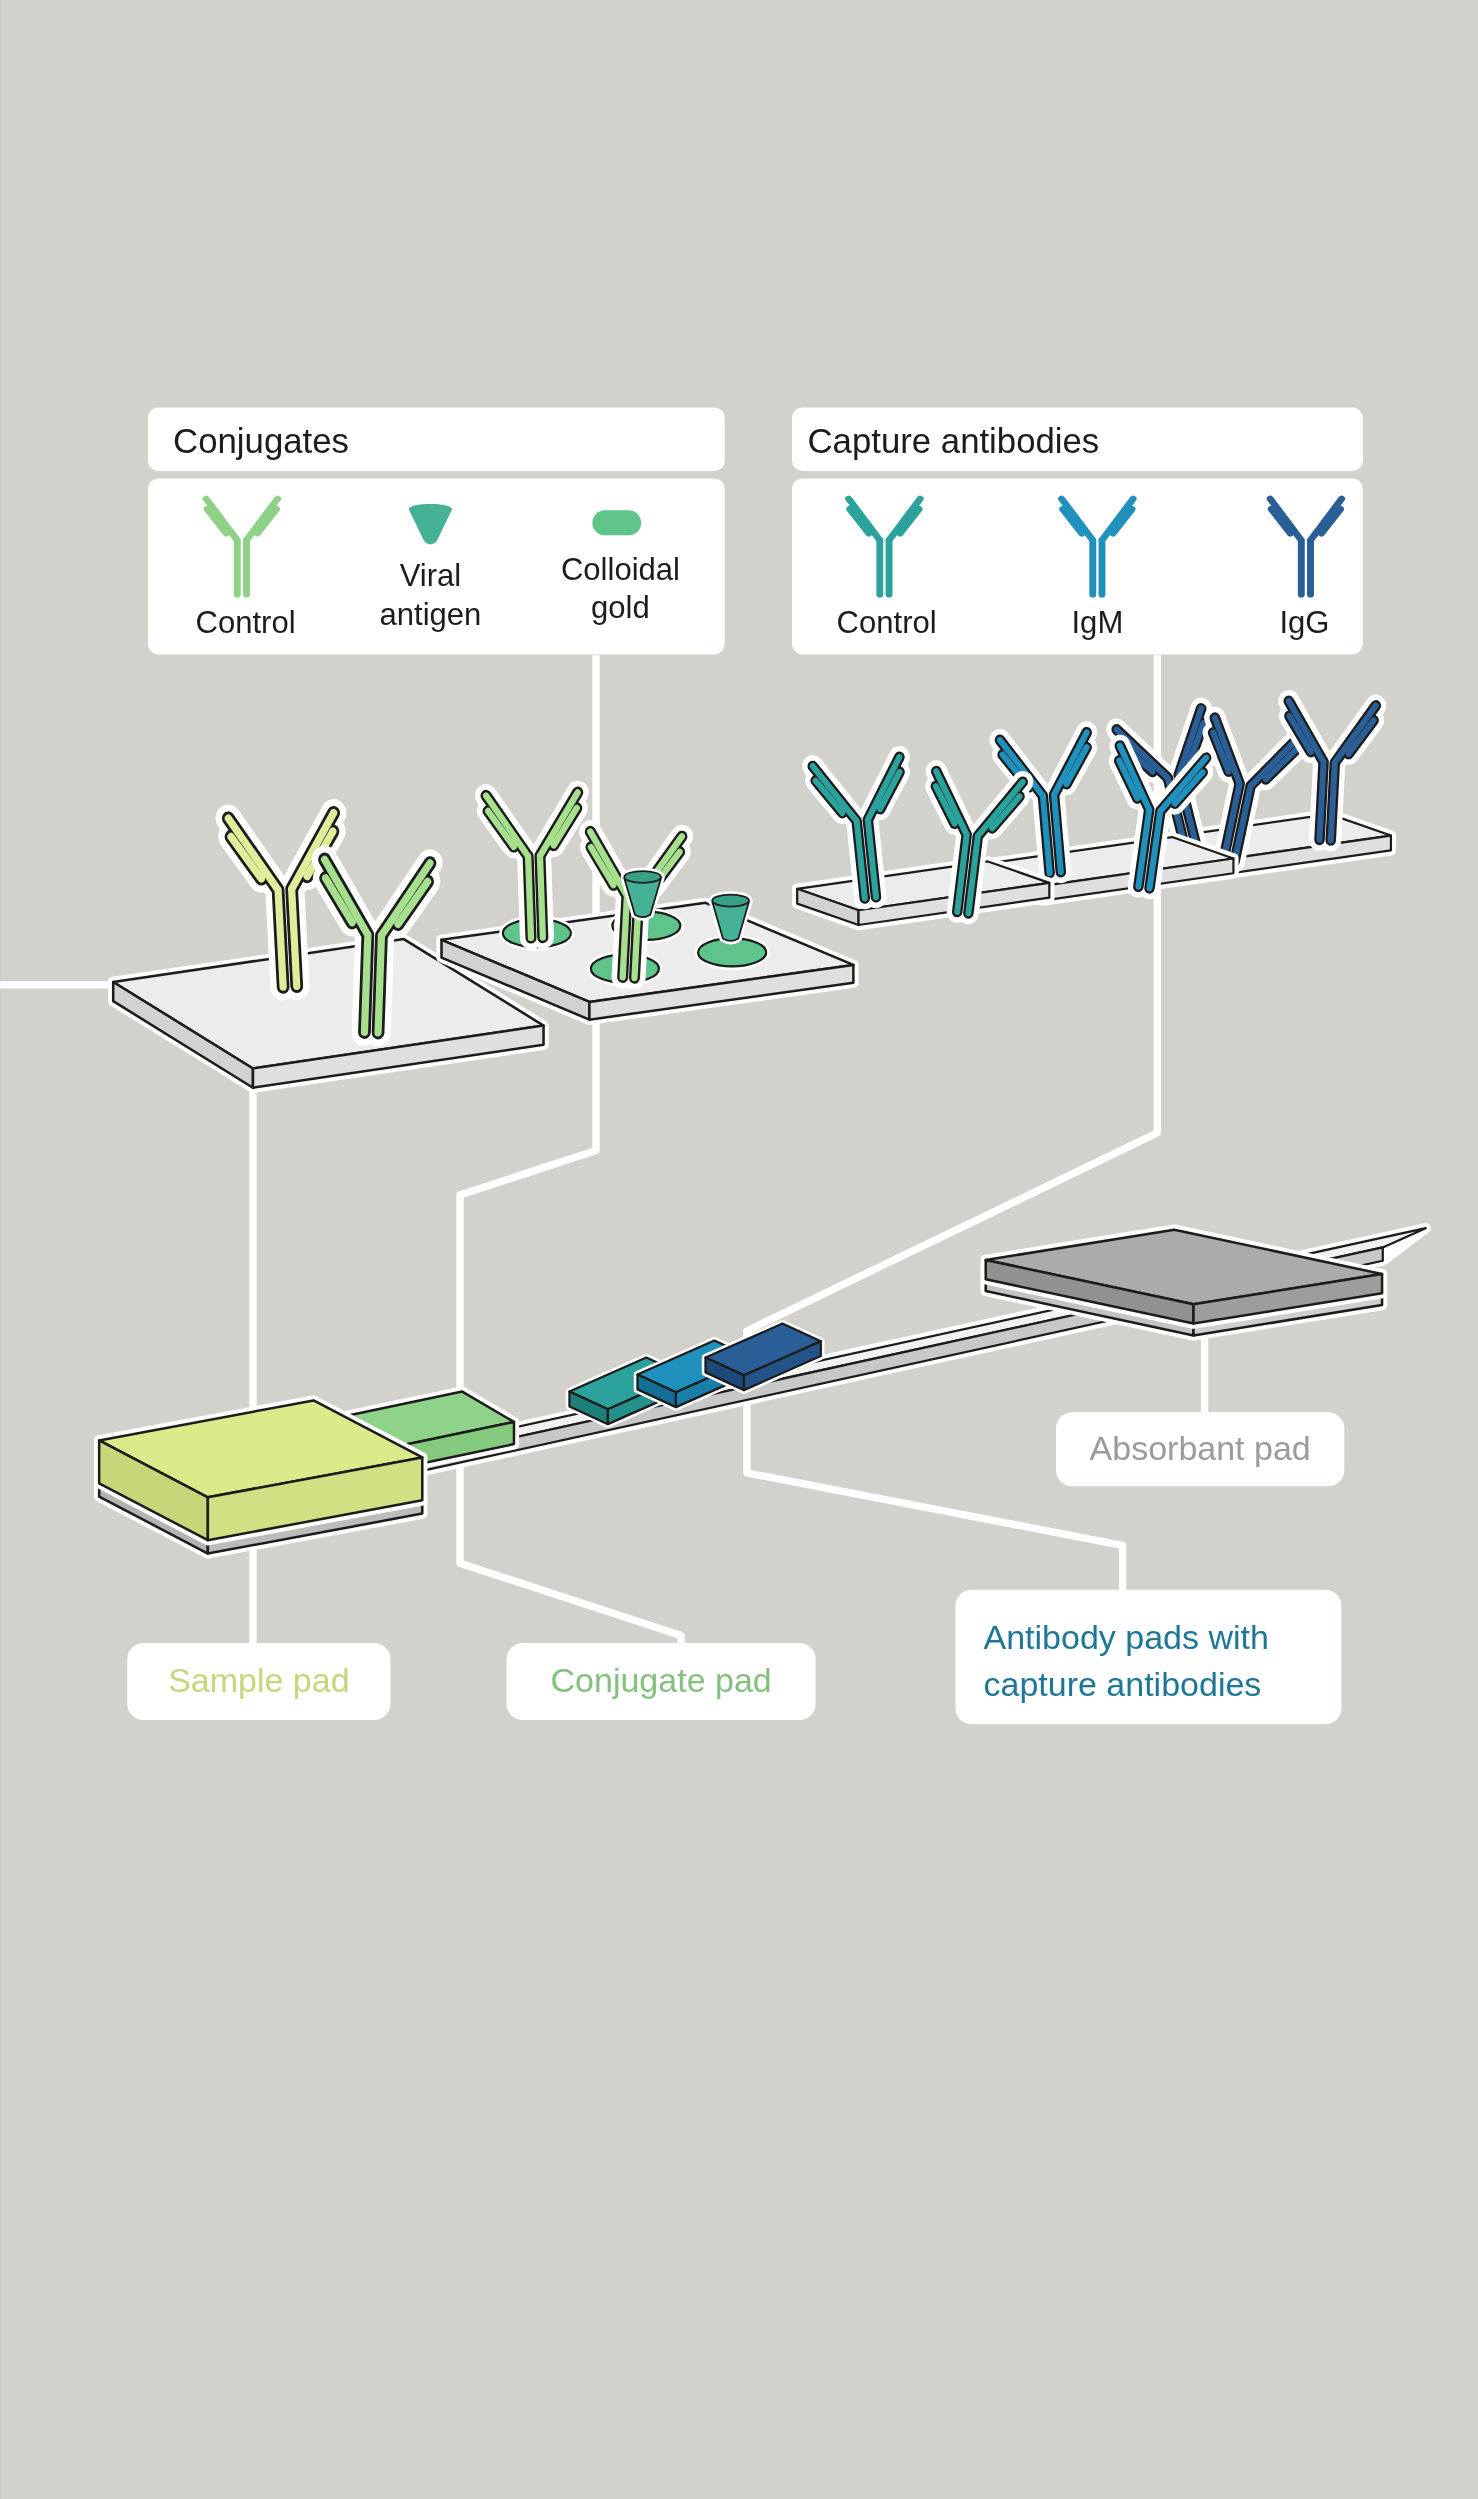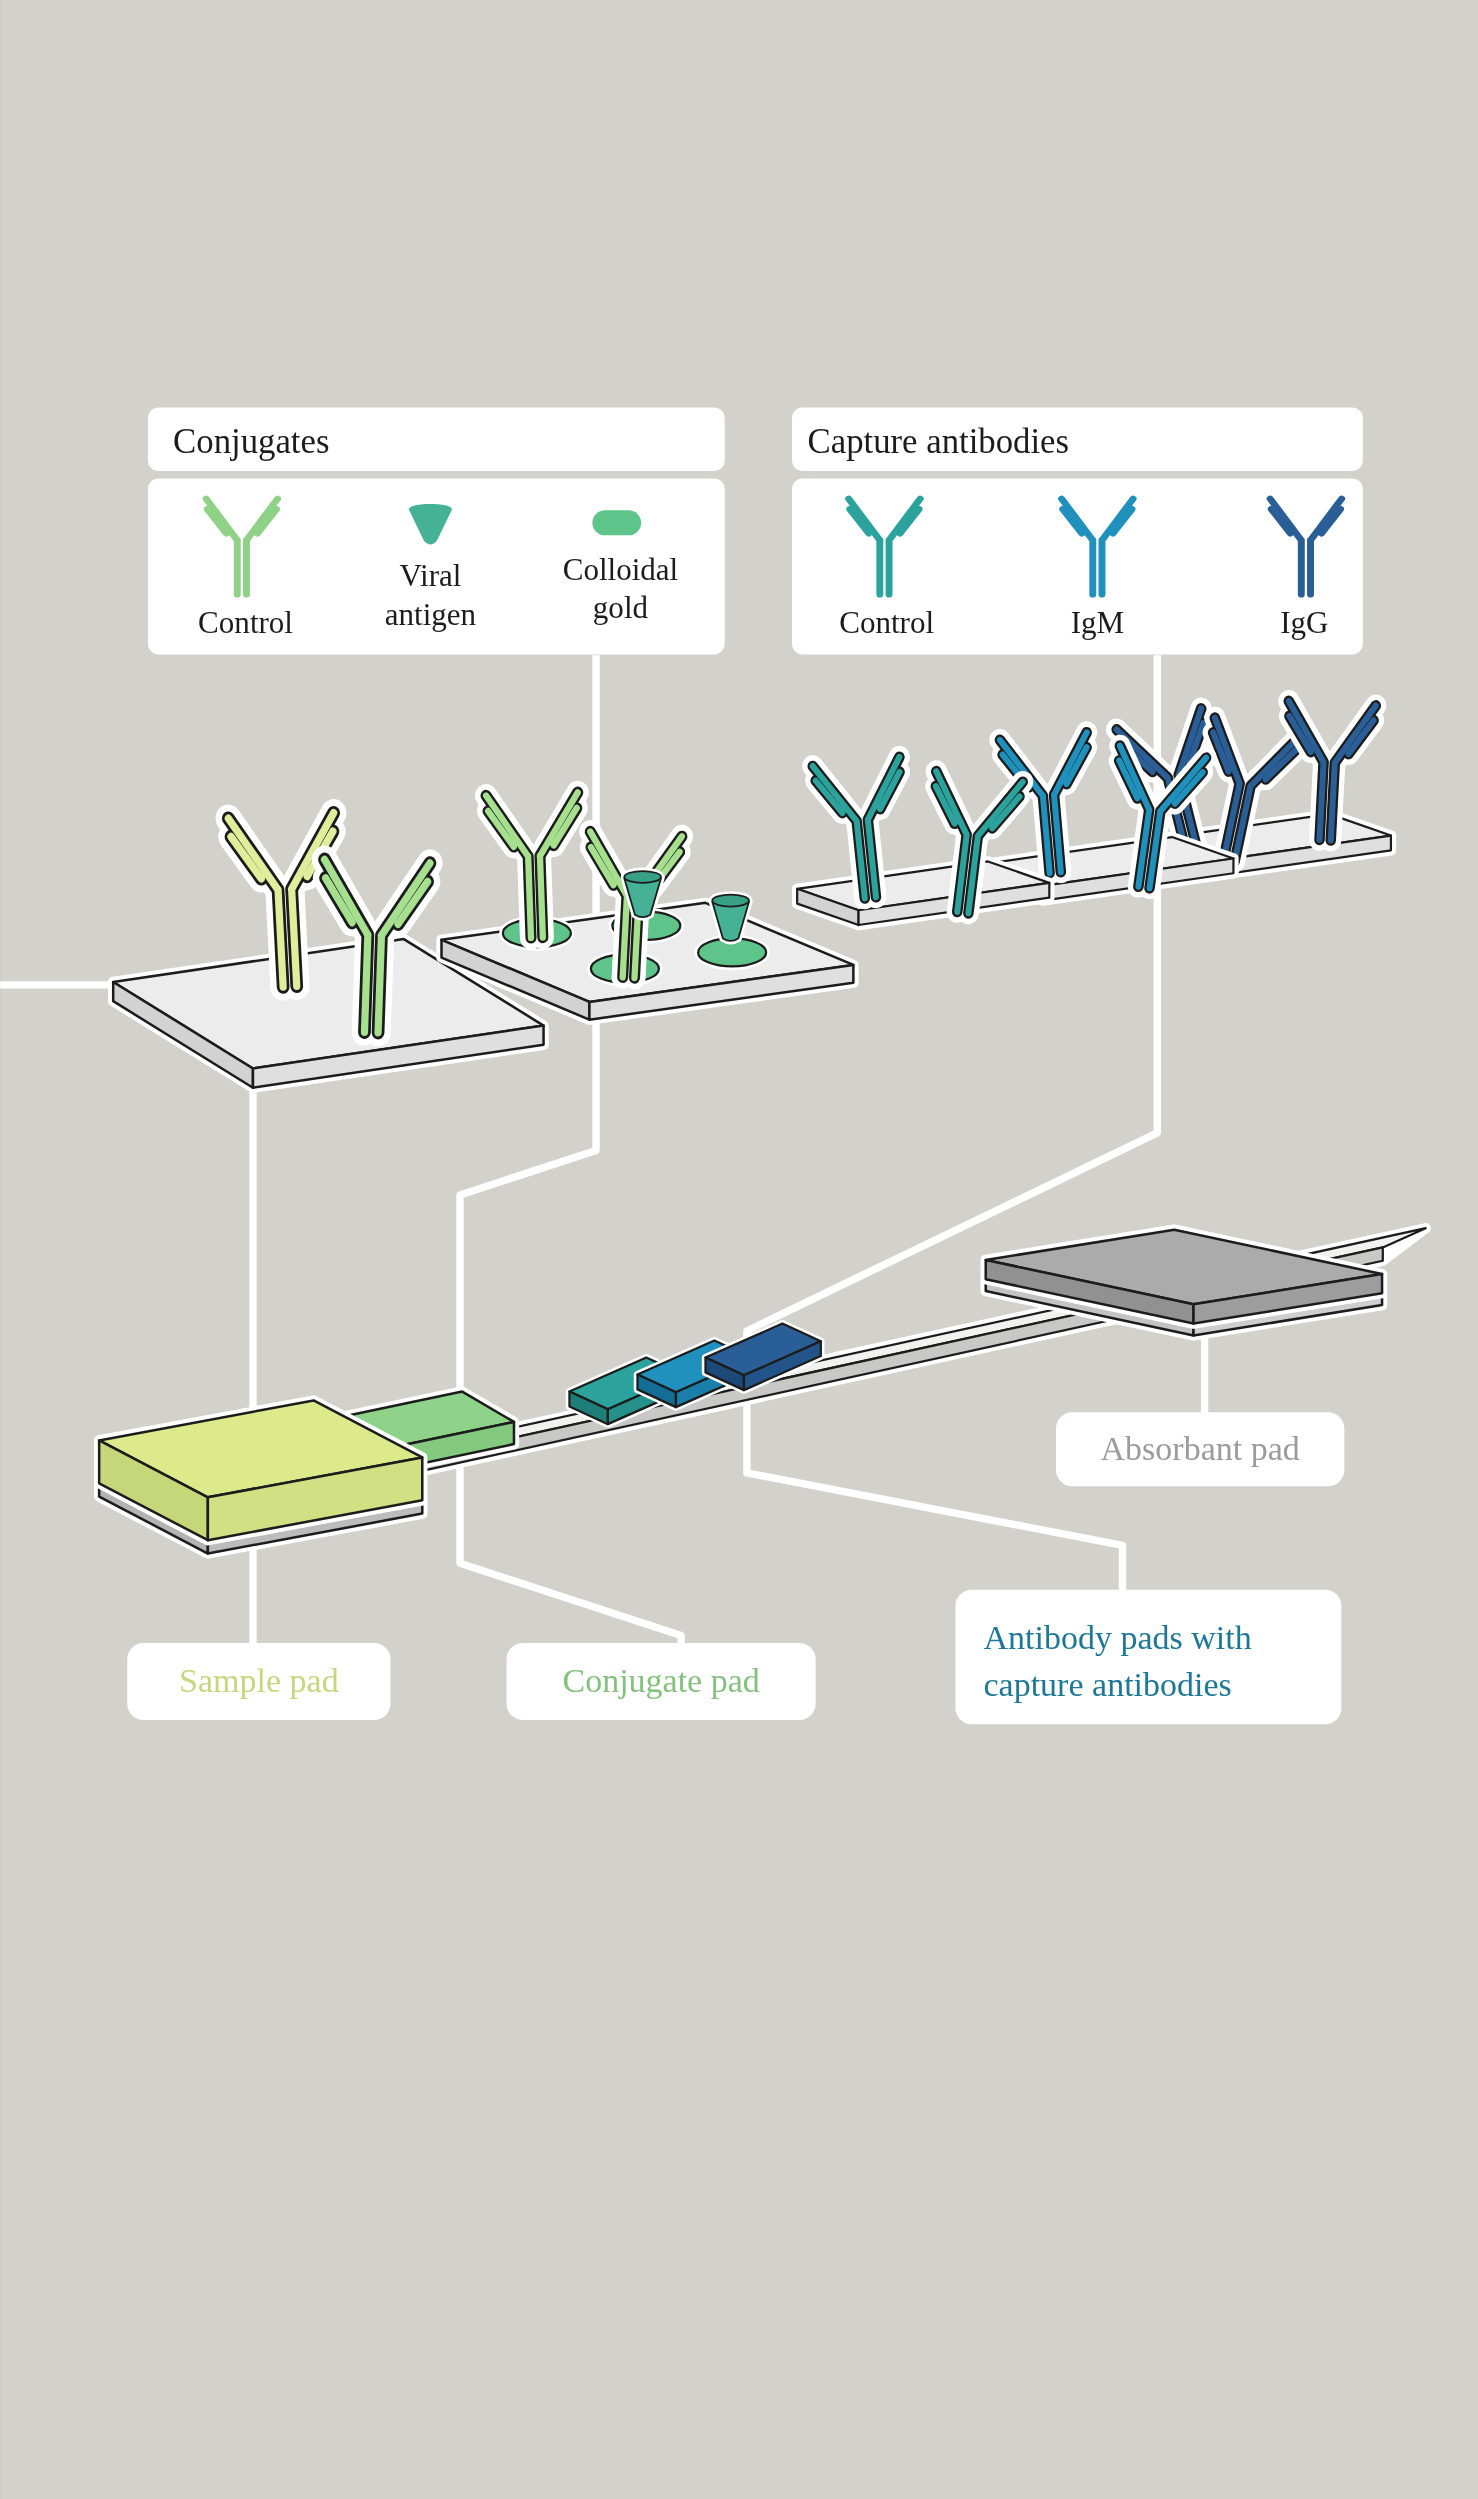--- a/index.html
+++ b/index.html
@@ -1,17 +1,17 @@
 <!DOCTYPE html>
 <html style="font-size:12px"><head>
 <meta charset="utf-8">
 <style>
   html,body{margin:0;padding:0;background:#d3d1cb;}
   .stage{position:relative;width:1438px;height:2500px;background:#8b5cf6;overflow:hidden;
-         font-family:Liberation Serif, serif;}
+         font-family:Liberation Sans, sans-serif;}
   svg{position:absolute;left:0;top:0;}
   
   .conn{fill:none;stroke:#ffffff;stroke-width:10;stroke-linejoin:round;stroke-linecap:butt;}
   
   .glow{fill:#ffffff;stroke:#ffffff;stroke-width:14;stroke-linejoin:round;}
   .glowS{fill:#ffffff;stroke:#ffffff;stroke-width:10;stroke-linejoin:round;}
   .edge{stroke:#1c1c1c;stroke-width:3.4;stroke-linejoin:round;}
   .edgeT{stroke:#1c1c1c;stroke-width:3;stroke-linejoin:round;}
   .trayTop{fill:#ececec;}
   .traySW{fill:#d2d2d2;}

